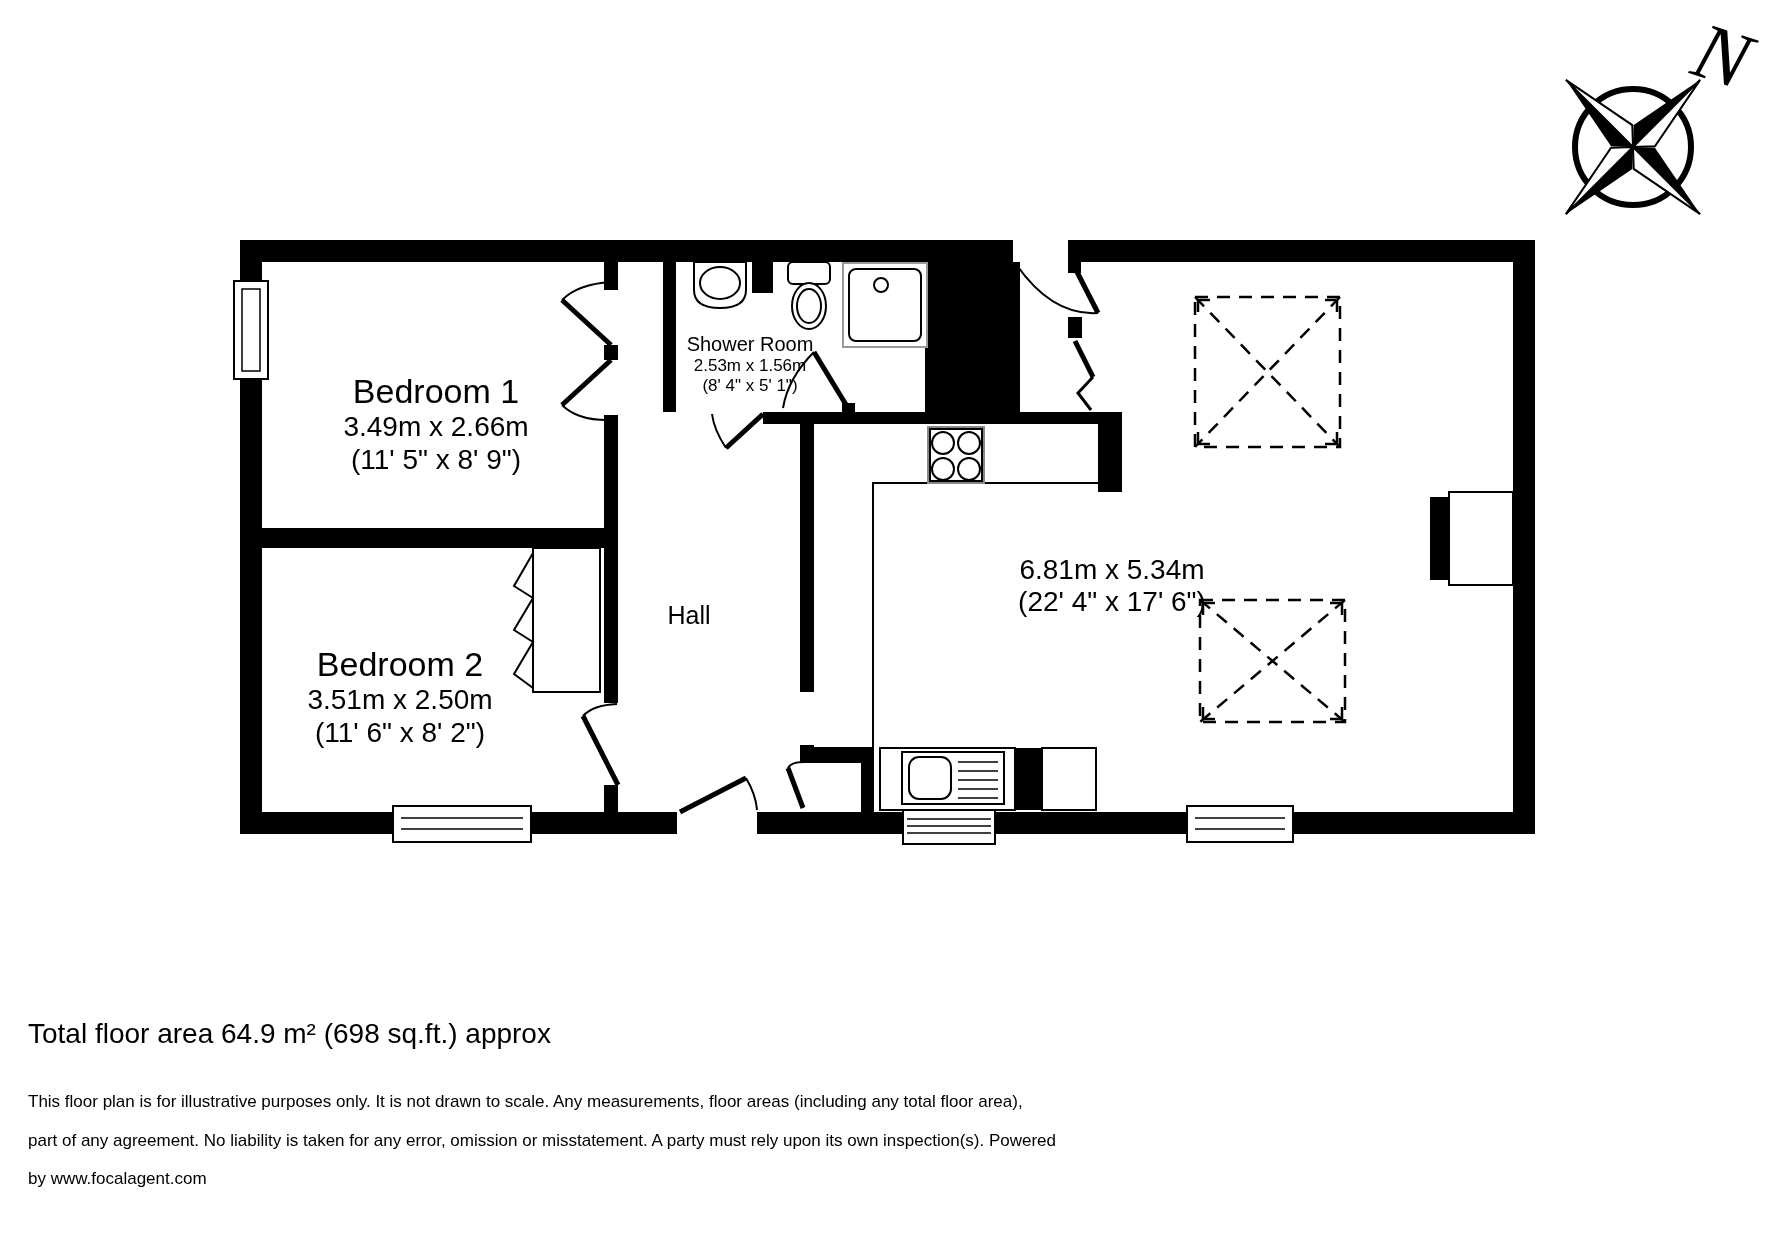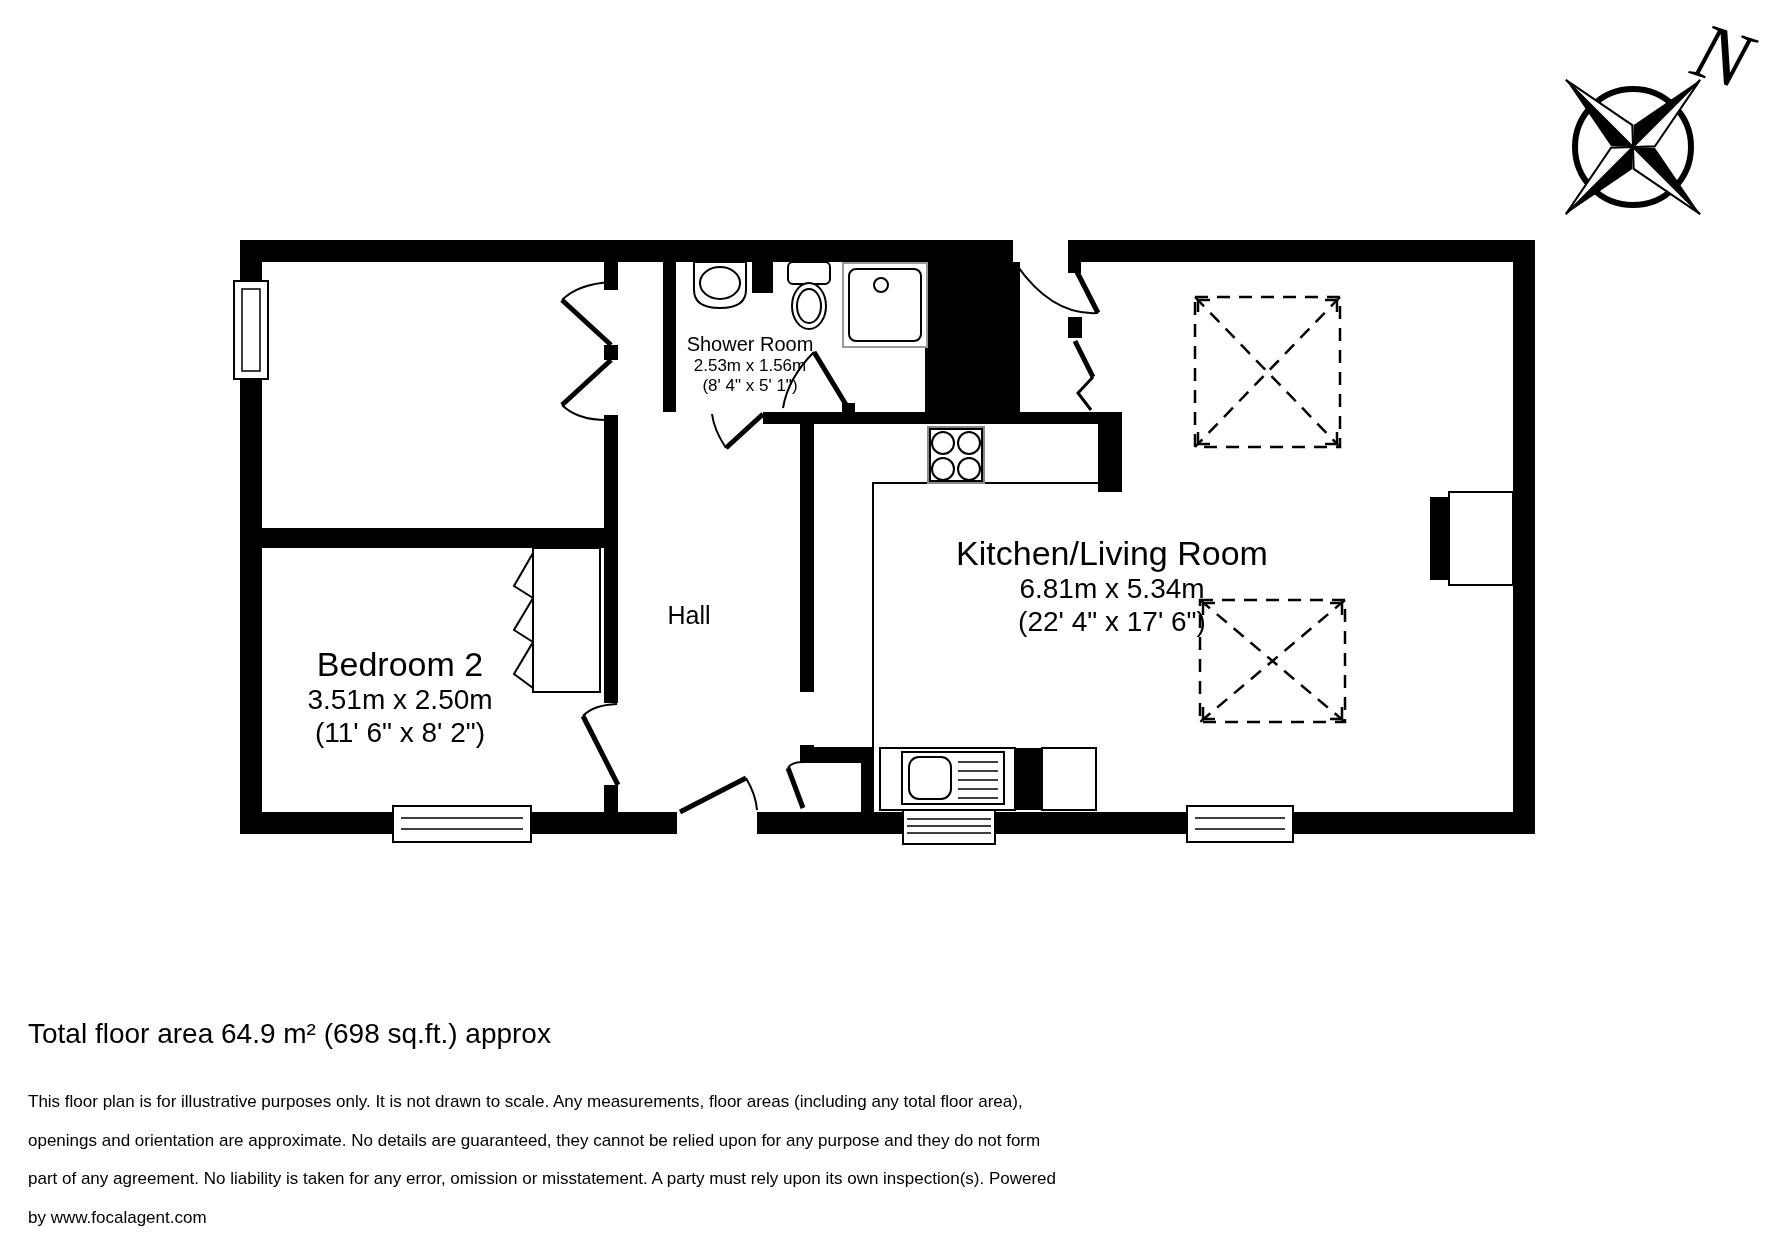--- a/index.html
+++ b/index.html
@@ -215,45 +215,48 @@
         <g transform="rotate(270)">
           <path d="M 0,-95 L -15,-16 L 0,0 Z" fill="#000000"></path>
           <path d="M 0,-95 L 15,-16 L 0,0 Z" fill="#ffffff" stroke="#000000" stroke-width="2"></path>
         </g>
       </g>
     </g>
   </svg>
 
   <div class="north-letter">N</div>
 
+  <div class="room-label" style="left:436px;top:424px;">
+    <div class="room-title">Bedroom 1</div>
+    <div class="room-dim">3.49m x 2.66m</div>
+    <div class="room-dim">(11' 5" x 8' 9")</div>
+  </div>
 
   <div class="room-label" style="left:400px;top:697px;">
     <div class="room-title">Bedroom 2</div>
     <div class="room-dim">3.51m x 2.50m</div>
     <div class="room-dim">(11' 6" x 8' 2")</div>
   </div>
 
   <div class="room-label small" style="left:750px;top:364px;">
     <div class="room-title">Shower Room</div>
     <div class="room-dim">2.53m x 1.56m</div>
     <div class="room-dim">(8' 4" x 5' 1")</div>
   </div>
 
   <div class="room-label" style="left:689px;top:615px;">
     <div class="hall-label">Hall</div>
   </div>
 
   <div class="room-label" style="left:1112px;top:586px;">
-    <div class="room-title">Kitchen/Living Room</div>
     <div class="room-dim">6.81m x 5.34m</div>
     <div class="room-dim">(22' 4" x 17' 6")</div>
   </div>
 
   <div class="footer-area">Total floor area 64.9 m² (698 sq.ft.) approx</div>
 
   <div class="footer-disclaimer">
     <div>This floor plan is for illustrative purposes only. It is not drawn to scale. Any measurements, floor areas (including any total floor area),</div>
-    <div>openings and orientation are approximate. No details are guaranteed, they cannot be relied upon for any purpose and they do not form</div>
     <div>part of any agreement. No liability is taken for any error, omission or misstatement. A party must rely upon its own inspection(s). Powered</div>
     <div>by www.focalagent.com</div>
   </div>
 
 </div>
 
 </body></html>

